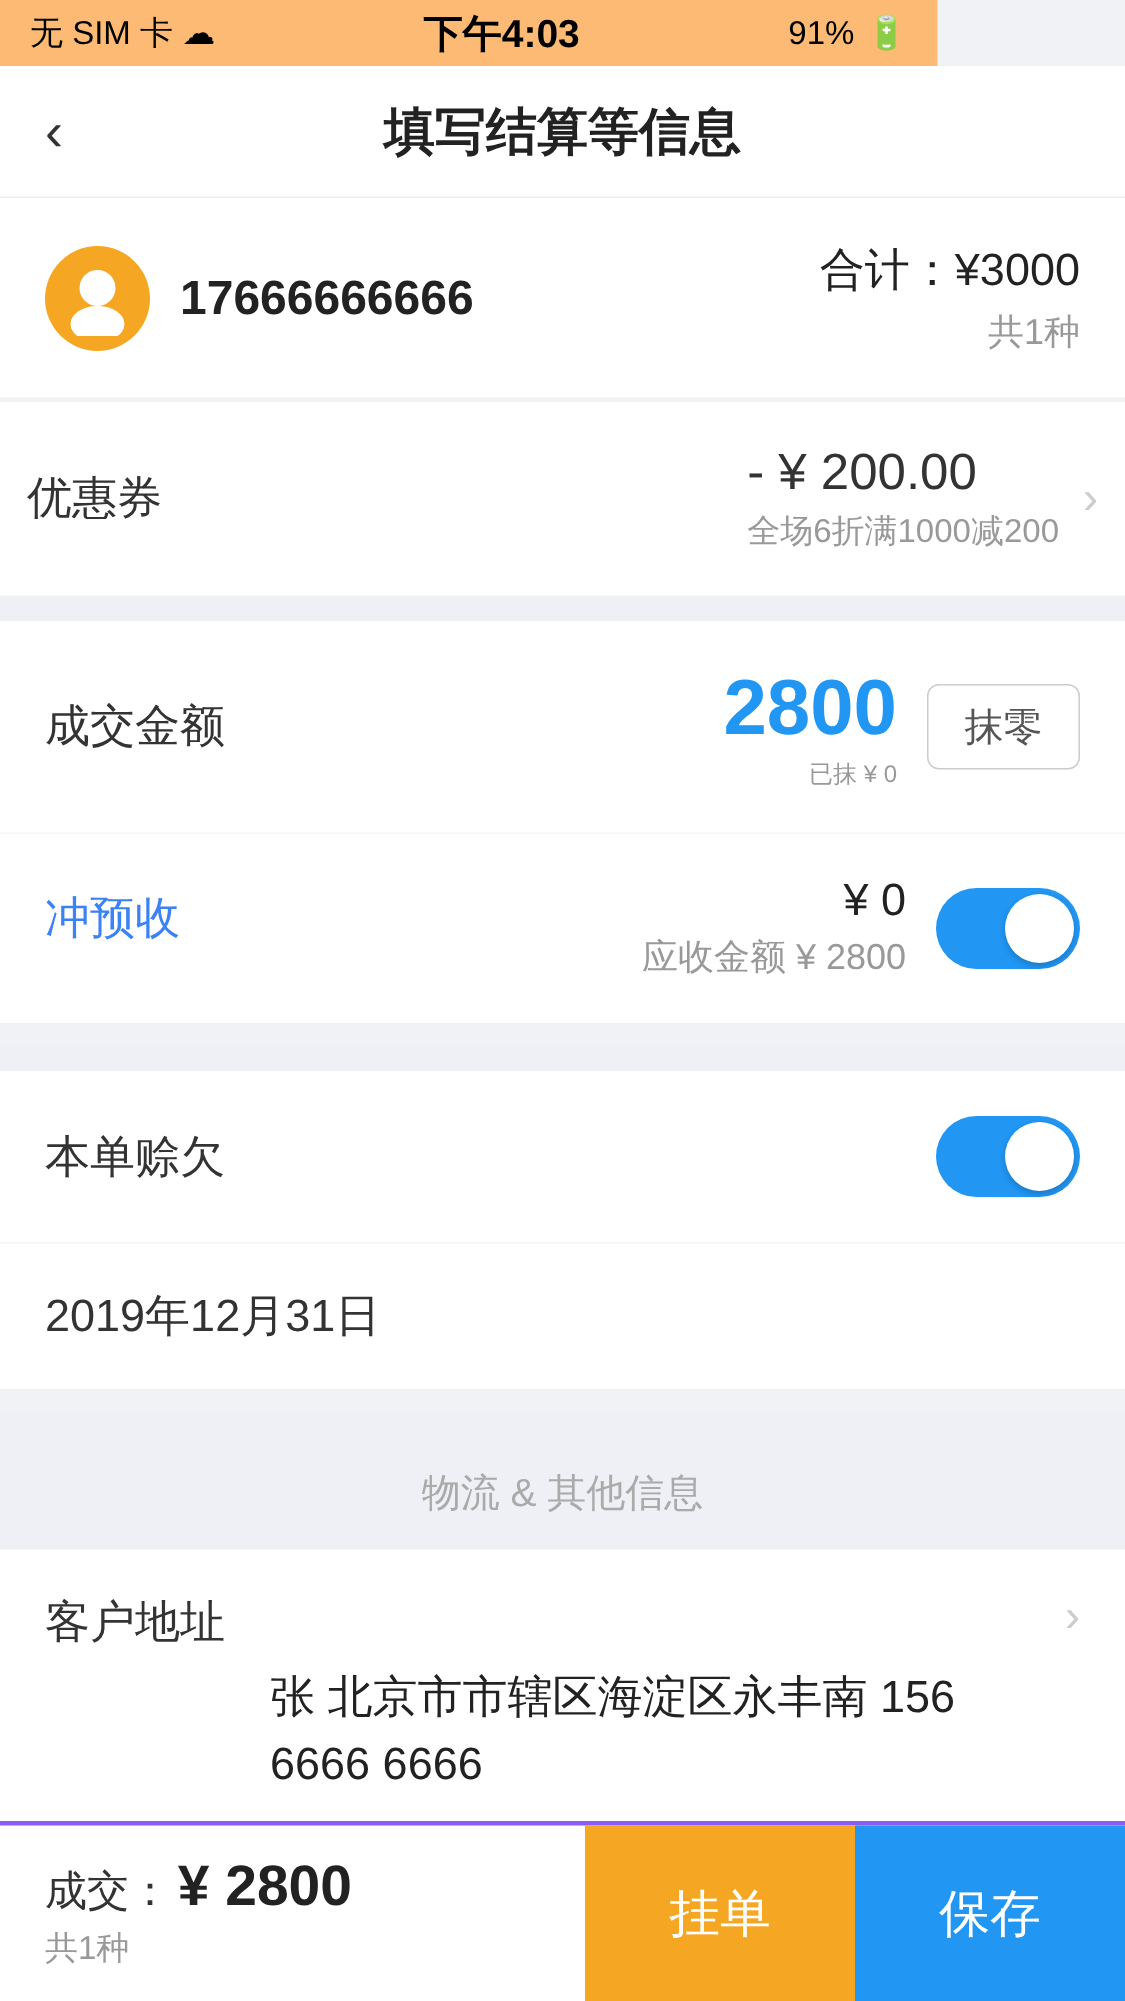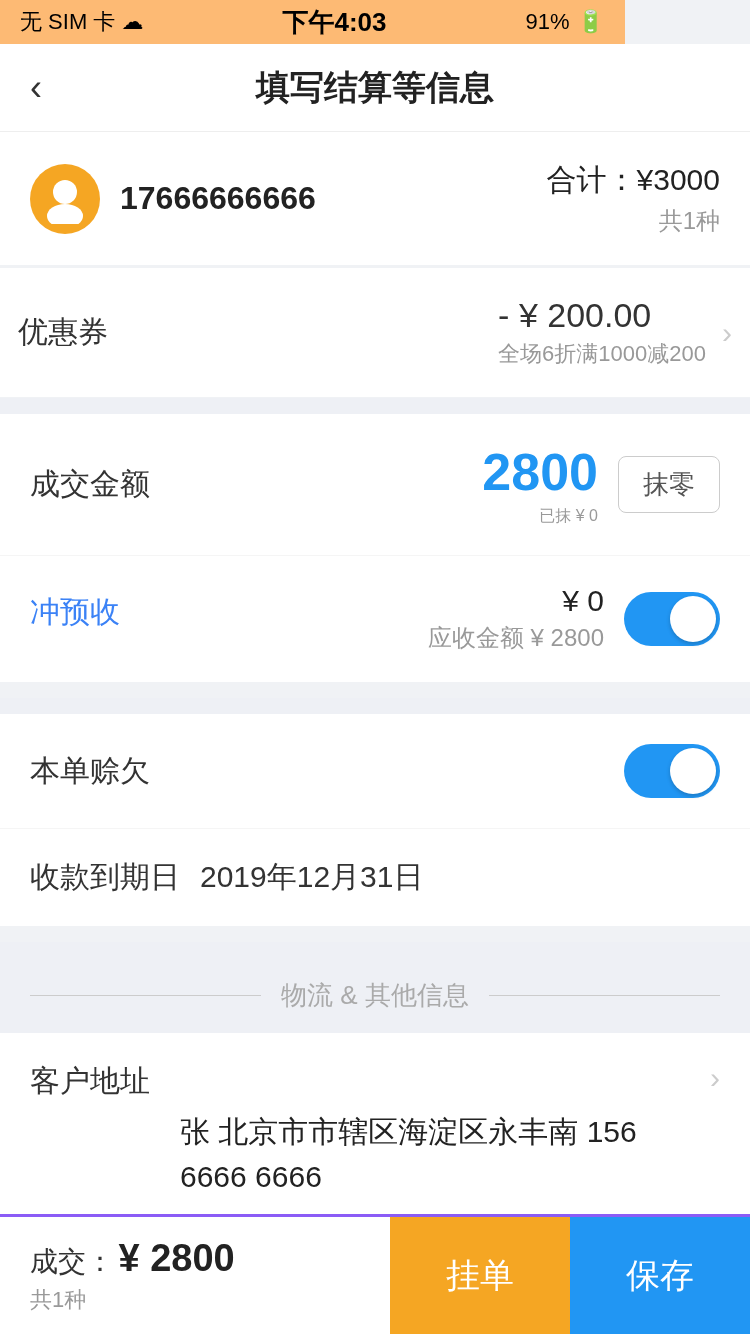--- a/index.html
+++ b/index.html
@@ -286,20 +286,21 @@
       height: 16px;
     }
 
     
     .logistics-header {
       background: #eef0f5;
       padding: 20px 30px;
       display: flex;
       align-items: center;
       justify-content: center;
+      flex-direction: column;
     }
     .logistics-line {
       flex: 1;
       height: 1px;
       background: #ccc;
     }
     .logistics-text {
       font-size: 26px;
       color: #aaa;
       padding: 0 20px;
@@ -468,21 +469,20 @@
   <div class="sep-section"></div>
 
   <div class="section">
     <div class="credit-row">
       <div class="credit-label">本单赊欠</div>
       <div class="toggle-switch">
         <div class="toggle-knob"></div>
       </div>
     </div>
     <div class="date-row">
-      <div class="date-label">收款到期日</div>
       <div class="date-value">2019年12月31日</div>
     </div>
   </div>
 
   <div class="sep-section"></div>
 
   <div class="logistics-header">
     <div class="logistics-line"></div>
     <div class="logistics-text">物流 &amp; 其他信息</div>
     <div class="logistics-line"></div>

